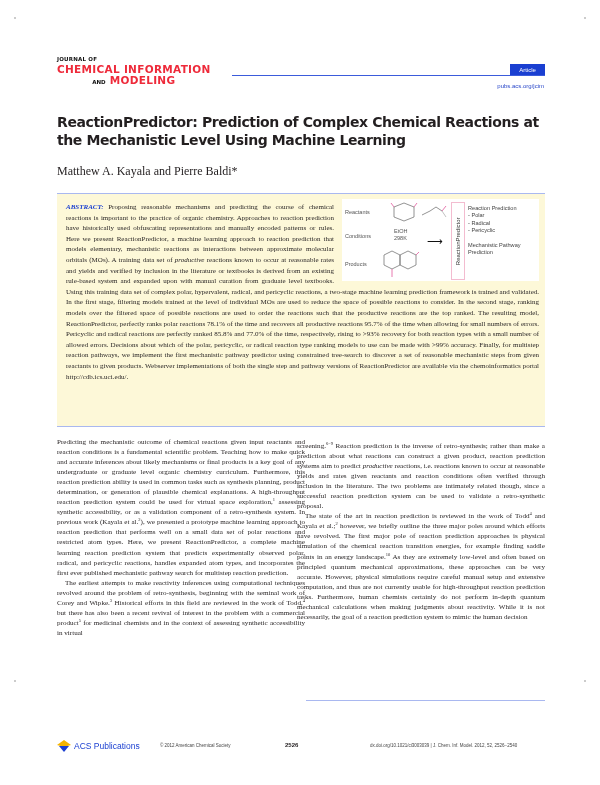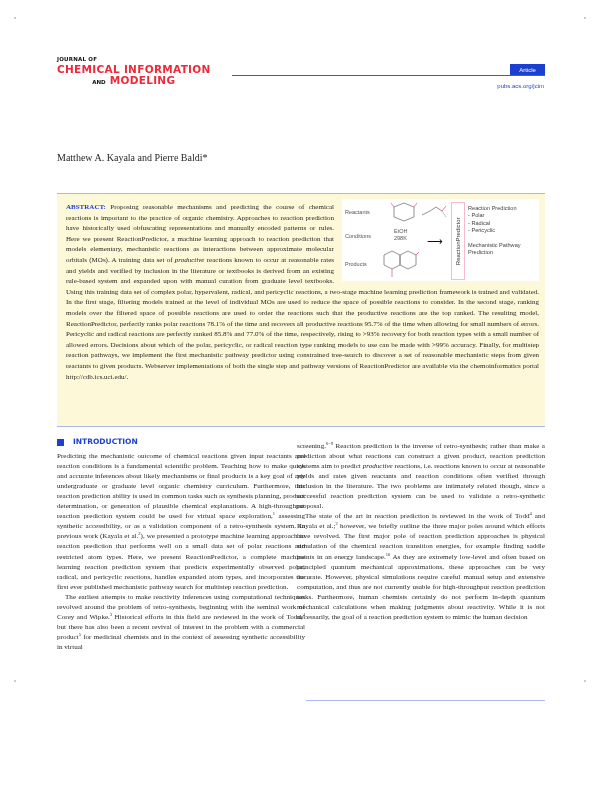--- a/index.html
+++ b/index.html
@@ -11,27 +11,27 @@
     .jl-small { font-size: 5.5px; font-weight: bold; color: #111; letter-spacing: 0.2px; }
     .jl-big { font-size: 10.5px; font-weight: bold; color: #ee2a3a; letter-spacing: 0.3px; margin-top: 1px; }
     .jl-row { display: flex; align-items: baseline; gap: 4px; margin-top: 1px; justify-content: center; }
     .jl-and { font-size: 5.5px; font-weight: bold; color: #111; }
     .header-rule { position: absolute; left: 232px; top: 75px; width: 313px; height: 1px; background: #3b5bdb; }
     .article-badge { position: absolute; left: 510px; top: 64px; width: 35px; height: 11px; background: #1a3fd1; color: #fff; font-family: "Liberation Sans", sans-serif; font-size: 6px; display: flex; align-items: center; justify-content: center; }
     .journal-url { position: absolute; right: 56px; top: 83px; font-family: "Liberation Sans", sans-serif; font-size: 6px; color: #2a48c9; }
 
     
     .title { position: absolute; left: 57px; top: 113px; width: 490px; font-family: "DejaVu Sans", sans-serif; font-size: 14px; font-weight: bold; line-height: 18px; color: #231f20; letter-spacing: -0.4px; }
-    .authors { position: absolute; left: 57px; top: 152px; font-size: 10px; color: #231f20; }
+    .authors { position: absolute; left: 57px; top: 164px; font-size: 12px; color: #231f20; }
     .affiliation { position: absolute; left: 57px; top: 172px; font-size: 7px; color: #231f20; }
 
     
     .abstract-box { position: absolute; left: 57px; top: 193px; width: 488px; height: 232px; background: #fdf8d8; border-top: 1px solid #a9b8f0; border-bottom: 1px solid #a9b8f0; }
     .abstract-text { position: absolute; left: 9px; top: 8px; width: 473px; font-size: 7px; line-height: 10.6px; text-align: justify; color: #231f20; }
-    .abstract-text .lead { color: #1a3fd1; font-weight: bold; }
+    .abstract-text .lead { color: #1a3fd1; font-weight: bold; font-style: italic; }
     .abstract-float { float: right; width: 197px; height: 82px; margin: -3px 0 4px 8px; }
     .toc-graphic { position: relative; width: 197px; height: 82px; background: #ffffff; font-family: "Liberation Sans", sans-serif; color: #555; }
     .toc-label { position: absolute; font-size: 5.5px; }
     .toc-vertical { position: absolute; left: 109px; top: 3px; width: 12px; height: 76px; border: 1px solid #f3bcd0; display: flex; align-items: center; justify-content: center; }
     .toc-vertical span { transform: rotate(-90deg); white-space: nowrap; font-size: 6px; color: #333; }
     .toc-list { position: absolute; left: 126px; top: 6px; font-size: 5.6px; line-height: 7.4px; color: #444; }
     .toc-arrow { position: absolute; left: 85px; top: 37px; font-size: 11px; color: #111; }
 
     
     .col { position: absolute; top: 437px; width: 248px; font-size: 7.1px; line-height: 10.05px; text-align: justify; color: #231f20; }
@@ -73,20 +73,21 @@
     <div class="jl-big">CHEMICAL INFORMATION</div>
     <div class="jl-row">
       <span class="jl-and">AND</span>
       <span class="jl-big" style="margin-top:0">MODELING</span>
     </div>
   </div>
   <div class="header-rule"></div>
   <div class="article-badge">Article</div>
   <div class="journal-url">pubs.acs.org/jcim</div>
 
+  <div class="title">ReactionPredictor: Prediction of Complex Chemical Reactions at the Mechanistic Level Using Machine Learning</div>
   <div class="authors">Matthew A. Kayala and Pierre Baldi*</div>
 
   <div class="abstract-box">
     <div class="abstract-text">
       <div class="abstract-float">
         <div class="toc-graphic">
           <span class="toc-label" style="left:3px;top:8px">Reactants</span>
           <svg style="position:absolute;left:40px;top:2px" width="70" height="26">
             <polygon points="12,6 22,2 32,6 32,16 22,20 12,16" fill="none" stroke="#777" stroke-width="0.8"></polygon>
             <line x1="12" y1="6" x2="9" y2="2" stroke="#e87ab0" stroke-width="1"></line>
@@ -119,29 +120,37 @@
             <div>Prediction</div>
           </div>
         </div>
       </div>
       <span class="lead">ABSTRACT:</span>
       <span>Proposing reasonable mechanisms and predicting the course of chemical reactions is important to the practice of organic chemistry. Approaches to reaction prediction have historically used obfuscating representations and manually encoded patterns or rules. Here we present ReactionPredictor, a machine learning approach to reaction prediction that models elementary, mechanistic reactions as interactions between approximate molecular orbitals (MOs). A training data set of </span><i>productive</i><span> reactions known to occur at reasonable rates and yields and verified by inclusion in the literature or textbooks is derived from an existing rule-based system and expanded upon with manual curation from graduate level textbooks. Using this training data set of complex polar, hypervalent, radical, and pericyclic reactions, a two-stage machine learning prediction framework is trained and validated. In the first stage, filtering models trained at the level of individual MOs are used to reduce the space of possible reactions to consider. In the second stage, ranking models over the filtered space of possible reactions are used to order the reactions such that the productive reactions are the top ranked. The resulting model, ReactionPredictor, perfectly ranks polar reactions 78.1% of the time and recovers all productive reactions 95.7% of the time when allowing for small numbers of errors. Pericyclic and radical reactions are perfectly ranked 85.8% and 77.0% of the time, respectively, rising to &gt;93% recovery for both reaction types with a small number of allowed errors. Decisions about which of the polar, pericyclic, or radical reaction type ranking models to use can be made with &gt;99% accuracy. Finally, for multistep reaction pathways, we implement the first mechanistic pathway predictor using constrained tree-search to discover a set of reasonable mechanistic steps from given reactants to given products. Webserver implementations of both the single step and pathway versions of ReactionPredictor are available via the chemoinformatics portal http://cdb.ics.uci.edu/.</span>
     </div>
   </div>
 
   <div class="col col-left">
-    <div class="section-head">
-      <span class="sq"></span>
-      <span>INTRODUCTION</span>
-    </div>
     <p class="para"><span>Predicting the mechanistic outcome of chemical reactions given input reactants and reaction conditions is a fundamental scientific problem. Teaching how to make quick and accurate inferences about likely mechanisms or final products is a key goal of any undergraduate or graduate level organic chemistry curriculum. Furthermore, this reaction prediction ability is used in common tasks such as synthesis planning, product determination, or generation of plausible chemical explanations. A high-throughput reaction prediction system could be used for virtual space exploration,</span><sup>1</sup><span> assessing synthetic accessibility, or as a validation component of a retro-synthesis system. In previous work (Kayala et al.</span><sup>2</sup><span>), we presented a prototype machine learning approach to reaction prediction that performs well on a small data set of polar reactions and restricted atom types. Here, we present ReactionPredictor, a complete machine learning reaction prediction system that predicts experimentally observed polar, radical, and pericyclic reactions, handles expanded atom types, and incorporates the first ever published mechanistic pathway search for multistep reaction prediction.</span></p>
     <p class="para indent"><span>The earliest attempts to make reactivity inferences using computational techniques revolved around the problem of retro-synthesis, beginning with the seminal work of Corey and Wipke.</span><sup>3</sup><span> Historical efforts in this field are reviewed in the work of Todd,</span><sup>4</sup><span> but there has also been a recent revival of interest in the problem with a commercial product</span><sup>5</sup><span> for medicinal chemists and in the context of assessing synthetic accessibility in virtual</span></p>
   </div>
 
   <div class="col col-right">
     <p class="para"><span>screening.</span><sup>6−9</sup><span> Reaction prediction is the inverse of retro-synthesis; rather than make a prediction about what reactions can construct a given product, reaction prediction systems aim to predict </span><i>productive</i><span> reactions, i.e. reactions known to occur at reasonable yields and rates given reactants and reaction conditions often verified through inclusion in the literature. The two problems are intimately related though, since a successful reaction prediction system can be used to validate a retro-synthetic proposal.</span></p>
     <p class="para indent"><span>The state of the art in reaction prediction is reviewed in the work of Todd</span><sup>4</sup><span> and Kayala et al.;</span><sup>2</sup><span> however, we briefly outline the three major poles around which efforts have revolved. The first major pole of reaction prediction approaches is physical simulation of the chemical reaction transition energies, for example finding saddle points in an energy landscape.</span><sup>10</sup><span> As they are extremely low-level and often based on principled quantum mechanical approximations, these approaches can be very accurate. However, physical simulations require careful manual setup and extensive computation, and thus are not currently usable for high-throughput reaction prediction tasks. Furthermore, human chemists certainly do not perform in-depth quantum mechanical calculations when making judgments about reactivity. While it is not necessarily, the goal of a reaction prediction system to mimic the human decision</span></p>
   </div>
 
   <div class="dates-rule"></div>
 
+  <div class="footer">
+    <div class="acs-logo">
+      <svg class="acs-icon" viewBox="0 0 14 12">
+        <polygon points="7,0 14,5 7,7 0,5" fill="#f5b400"></polygon>
+        <polygon points="2,6 12,6 7,12" fill="#1a3fd1"></polygon>
+      </svg>
+      <span class="acs-text">ACS Publications</span>
+    </div>
+    <div class="copyright">© 2012 American Chemical Society</div>
+    <div class="page-num">2526</div>
+    <div class="doi">dx.doi.org/10.1021/ci3003039 | J. Chem. Inf. Model. 2012, 52, 2526−2540</div>
+  </div>
 
 </div>
 
 </body></html>

